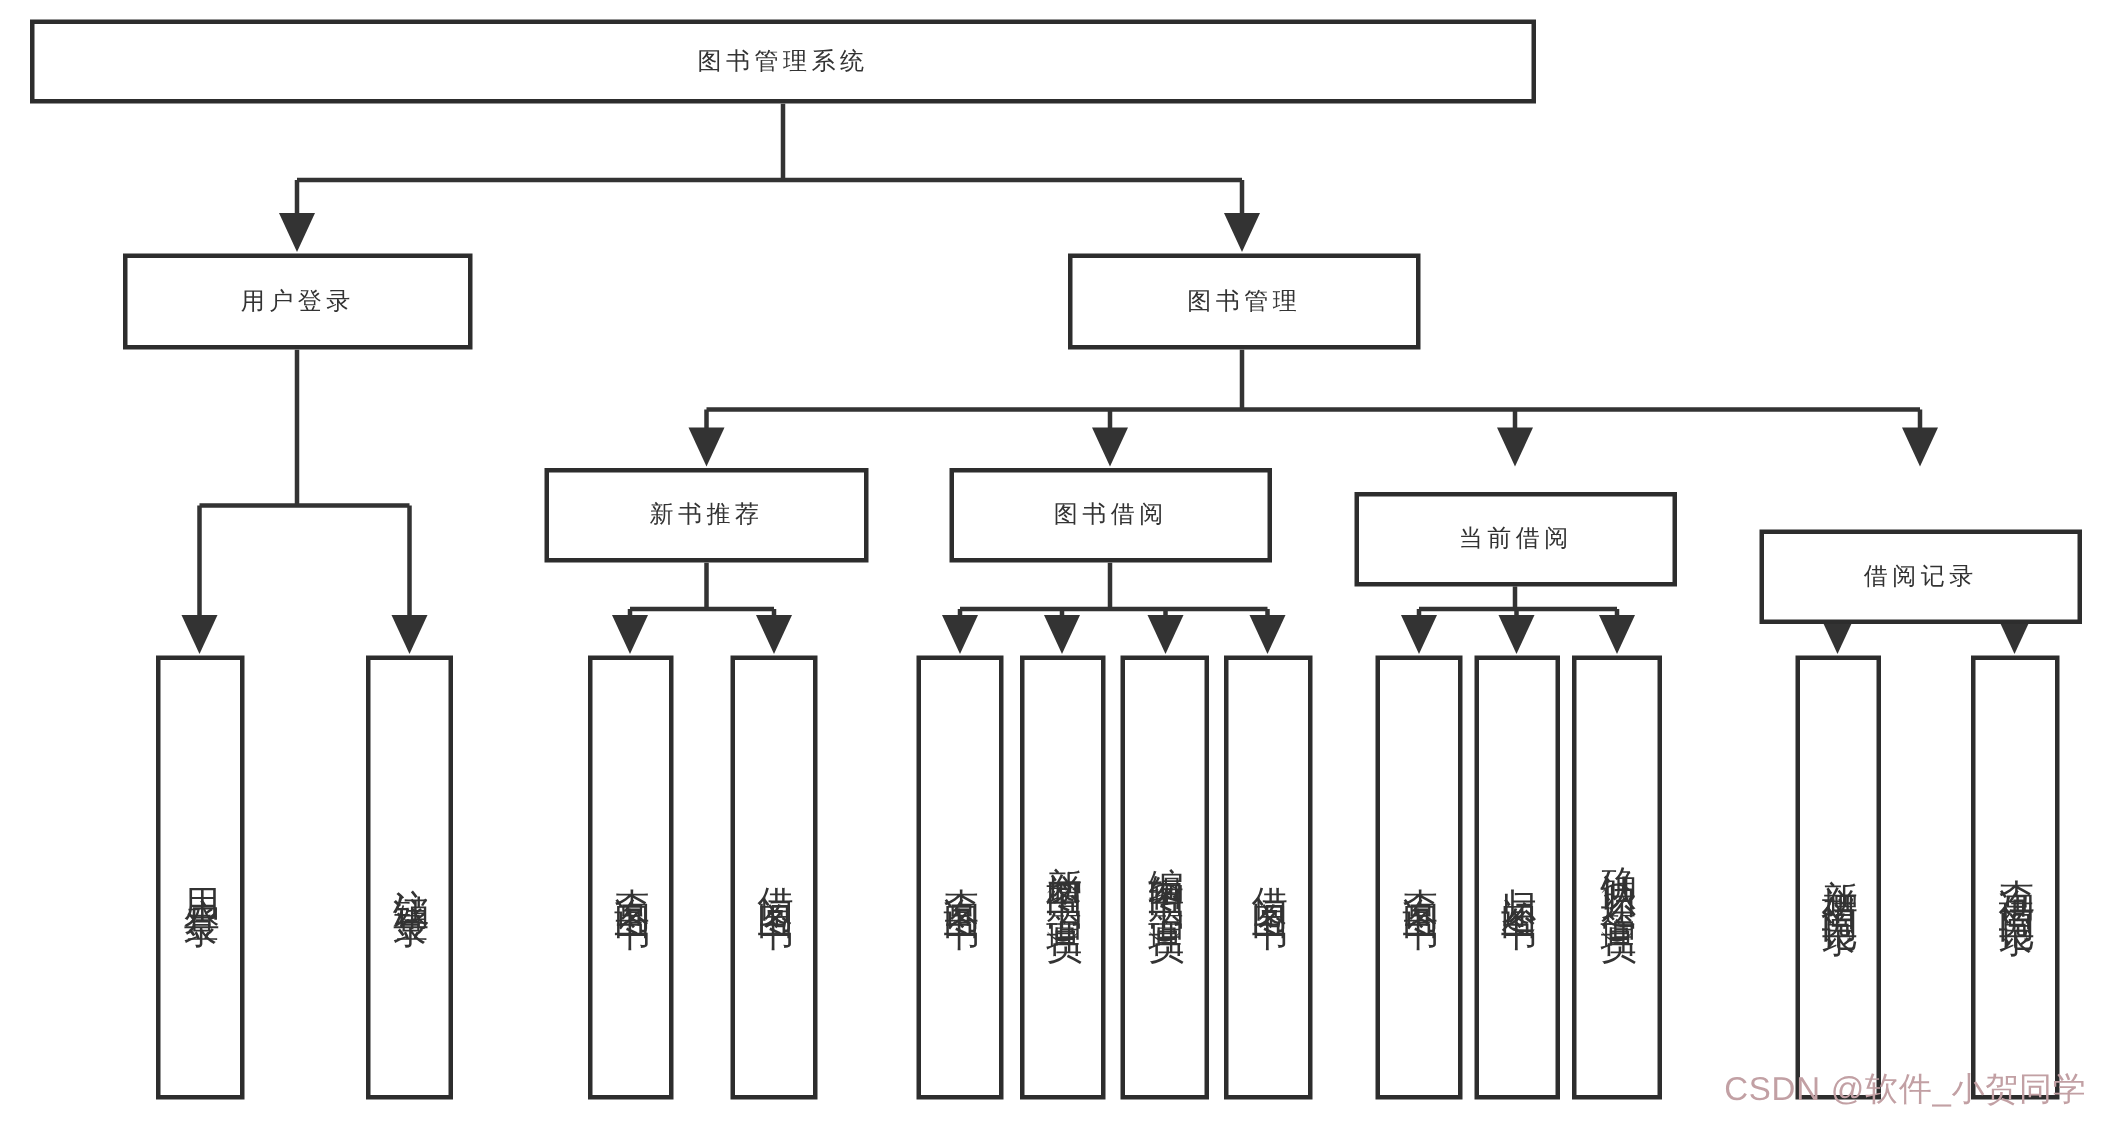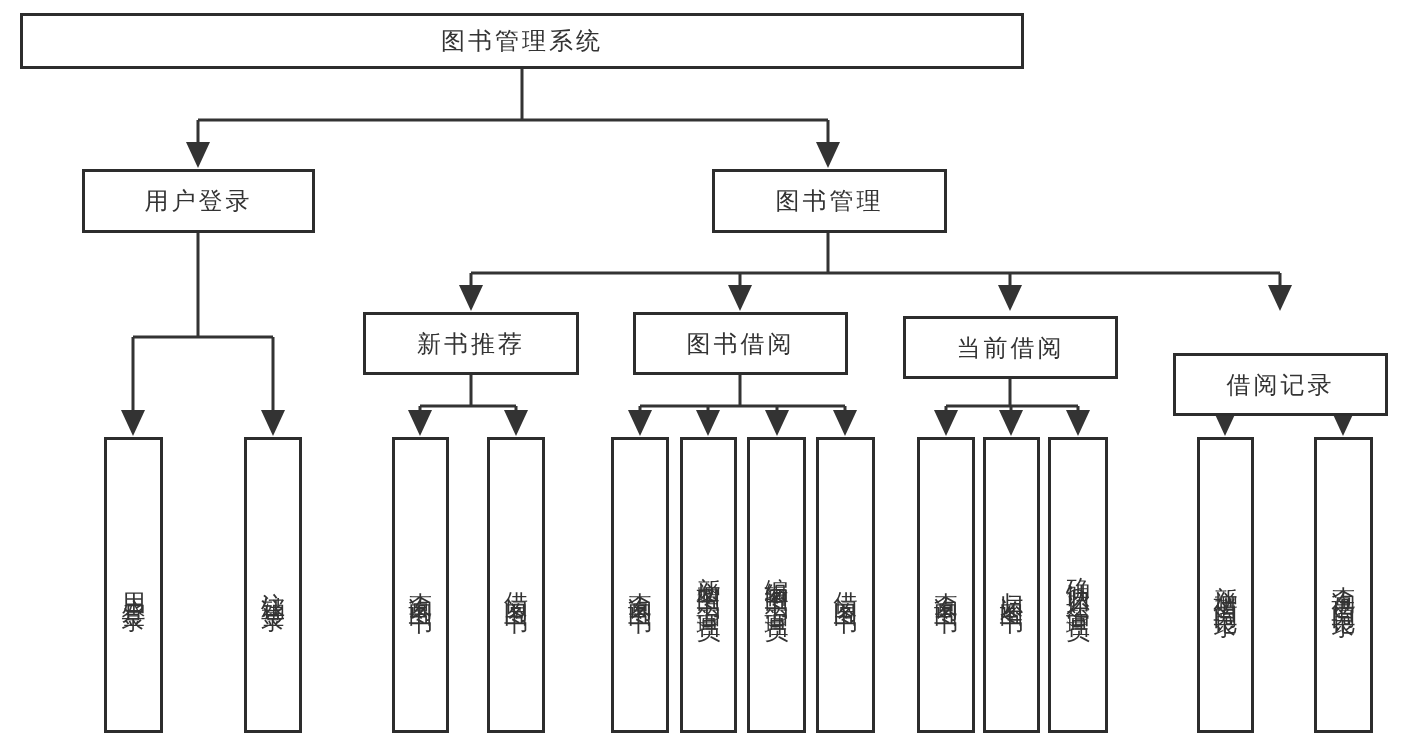--- a/index.html
+++ b/index.html
@@ -25,21 +25,21 @@
     box-sizing: border-box;
     background: #ffffff;
     border: 3px solid #2d2d2d;
     color: #333333;
     display: flex;
     align-items: center;
     justify-content: center;
     white-space: nowrap;
   }
   .h-node {
-    font-size: 24px;
+    font-size: 16px;
     letter-spacing: 3px;
   }
   .v-node {
     writing-mode: vertical-rl;
     text-orientation: mixed;
     font-size: 24px;
     letter-spacing: 6px;
     line-height: 1;
   }
   .watermark {
@@ -90,35 +90,36 @@
     </g>
   </svg>
 
   <div class="node h-node" style="left:20px; top:13px; width:1004px; height:56px;">图书管理系统</div>
 
   <div class="node h-node" style="left:82px; top:169px; width:233px; height:64px;">用户登录</div>
   <div class="node h-node" style="left:712px; top:169px; width:235px; height:64px;">图书管理</div>
 
   <div class="node h-node" style="left:363px; top:312px; width:216px; height:63px;">新书推荐</div>
   <div class="node h-node" style="left:633px; top:312px; width:215px; height:63px;">图书借阅</div>
-  <div class="node h-node" style="left:903px; top:316px; width:215px; height:63px;">当前借阅</div>
+  <div class="node h-node" style="left:903px; top:328px; width:215px; height:63px;">当前借阅</div>
   <div class="node h-node" style="left:1173px; top:312px; width:215px; height:63px;margin-top:41px;">借阅记录</div>
 
   <div class="node v-node" style="left:104px; top:437px; width:59px; height:296px;">用户登录</div>
   <div class="node v-node" style="left:244px; top:437px; width:58px; height:296px;">注销登录</div>
 
   <div class="node v-node" style="left:392px; top:437px; width:57px; height:296px;">查询图书</div>
   <div class="node v-node" style="left:487px; top:437px; width:58px; height:296px;">借阅图书</div>
 
   <div class="node v-node" style="left:611px; top:437px; width:58px; height:296px;">查询图书</div>
   <div class="node v-node" style="left:680px; top:437px; width:57px; height:296px;">新增图书（管理员）</div>
   <div class="node v-node" style="left:747px; top:437px; width:59px; height:296px;">编辑图书（管理员）</div>
   <div class="node v-node" style="left:816px; top:437px; width:59px; height:296px;">借阅图书</div>
 
   <div class="node v-node" style="left:917px; top:437px; width:58px; height:296px;">查询图书</div>
   <div class="node v-node" style="left:983px; top:437px; width:57px; height:296px;">归还图书</div>
   <div class="node v-node" style="left:1048px; top:437px; width:60px; height:296px;">确认归还（管理员）</div>
 
   <div class="node v-node" style="left:1197px; top:437px; width:57px; height:296px;">新增借阅记录</div>
   <div class="node v-node" style="left:1314px; top:437px; width:59px; height:296px;">查询借阅记录</div>
 
+  <div class="watermark">CSDN @软件_小贺同学</div>
 
 </div>
 
 </body></html>

